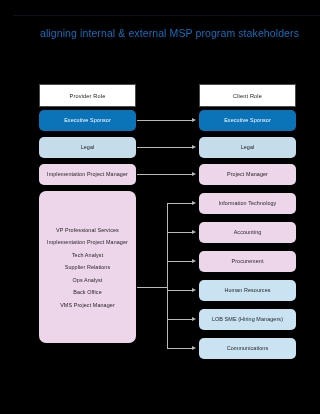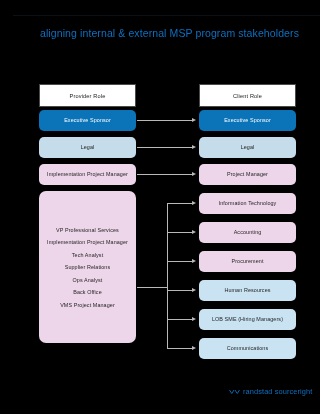--- a/index.html
+++ b/index.html
@@ -204,21 +204,14 @@
 
   <div class="conn conn-h" style="left:154px; top:290px; width:25px;"></div>
   <div class="arrowhead" style="left:179px; top:287.5px;"></div>
 
   <div class="conn conn-h" style="left:154px; top:319px; width:25px;"></div>
   <div class="arrowhead" style="left:179px; top:316.5px;"></div>
 
   <div class="conn conn-h" style="left:154px; top:348px; width:25px;"></div>
   <div class="arrowhead" style="left:179px; top:345.5px;"></div>
 
-  <div class="logo">
-    <svg class="logo-mark" width="11" height="6" viewBox="0 0 22 12">
-      <path d="M1 2 L5.5 9 L10 2" fill="none" stroke="#0f6fc0" stroke-width="1.8"></path>
-      <path d="M12 2 L16.5 9 L21 2" fill="none" stroke="#0f6fc0" stroke-width="1.8"></path>
-    </svg>
-    <span>randstad sourceright</span>
-  </div>
 
 </div>
 
 </body></html>

